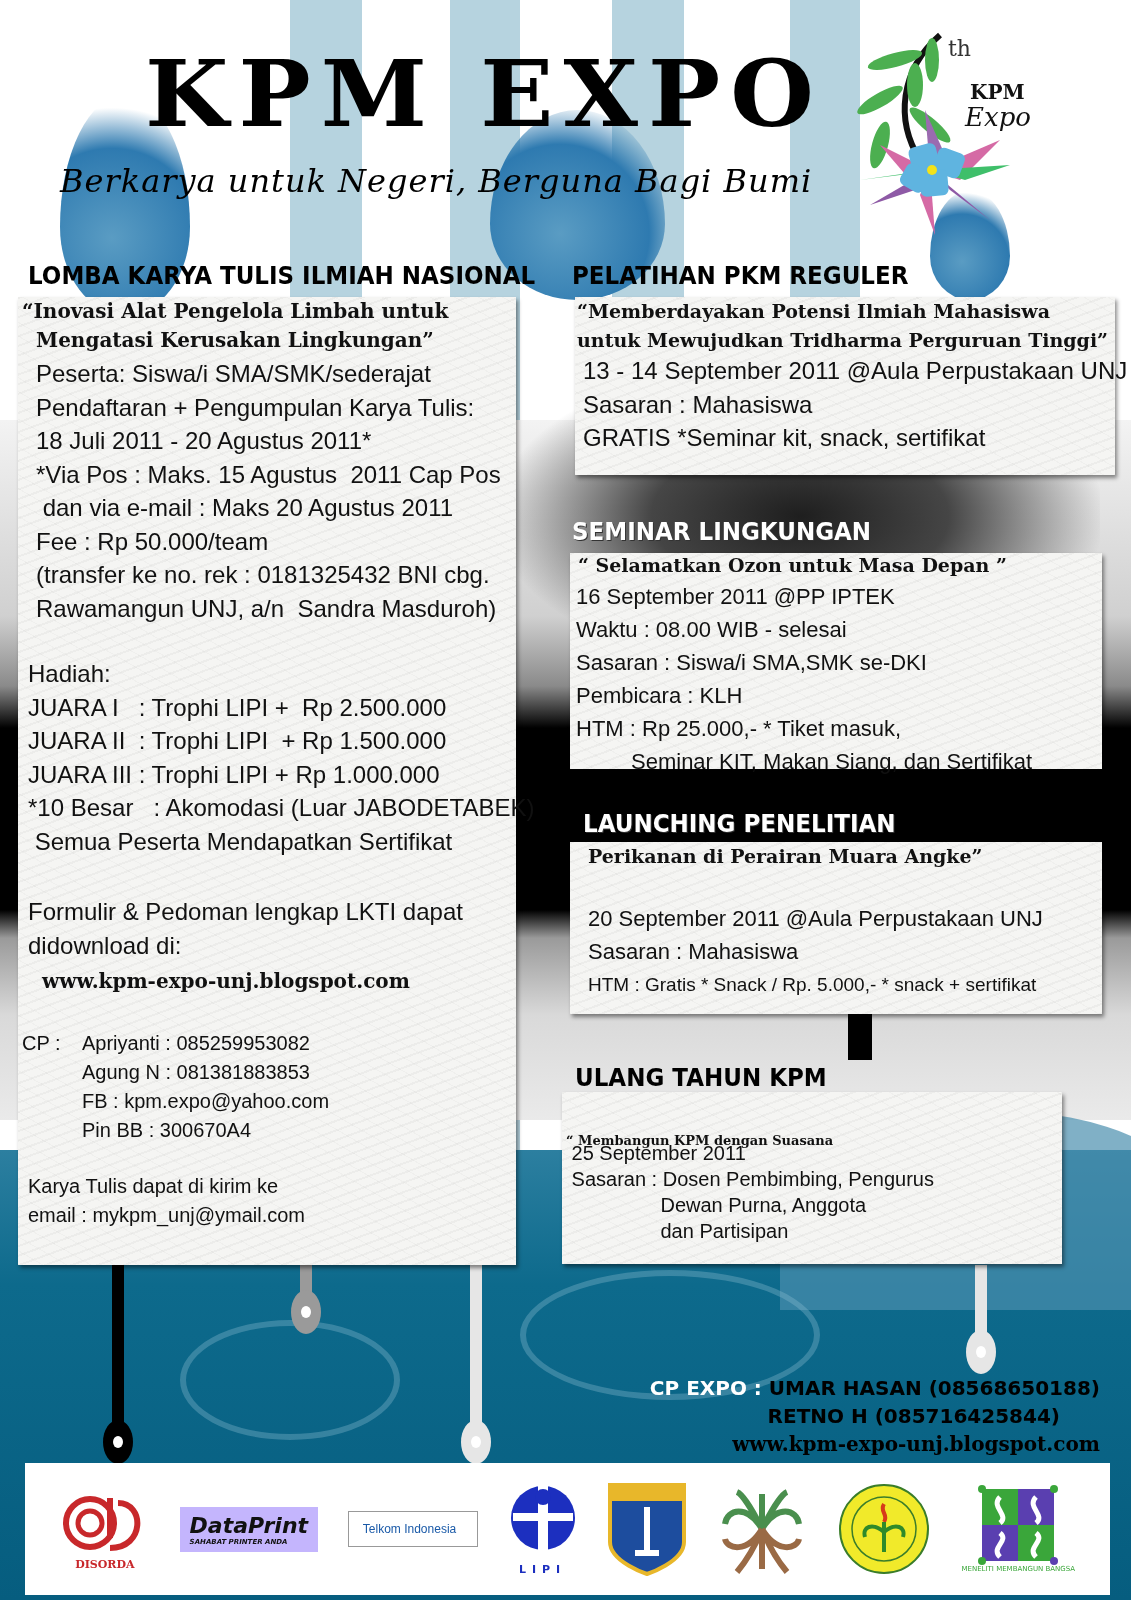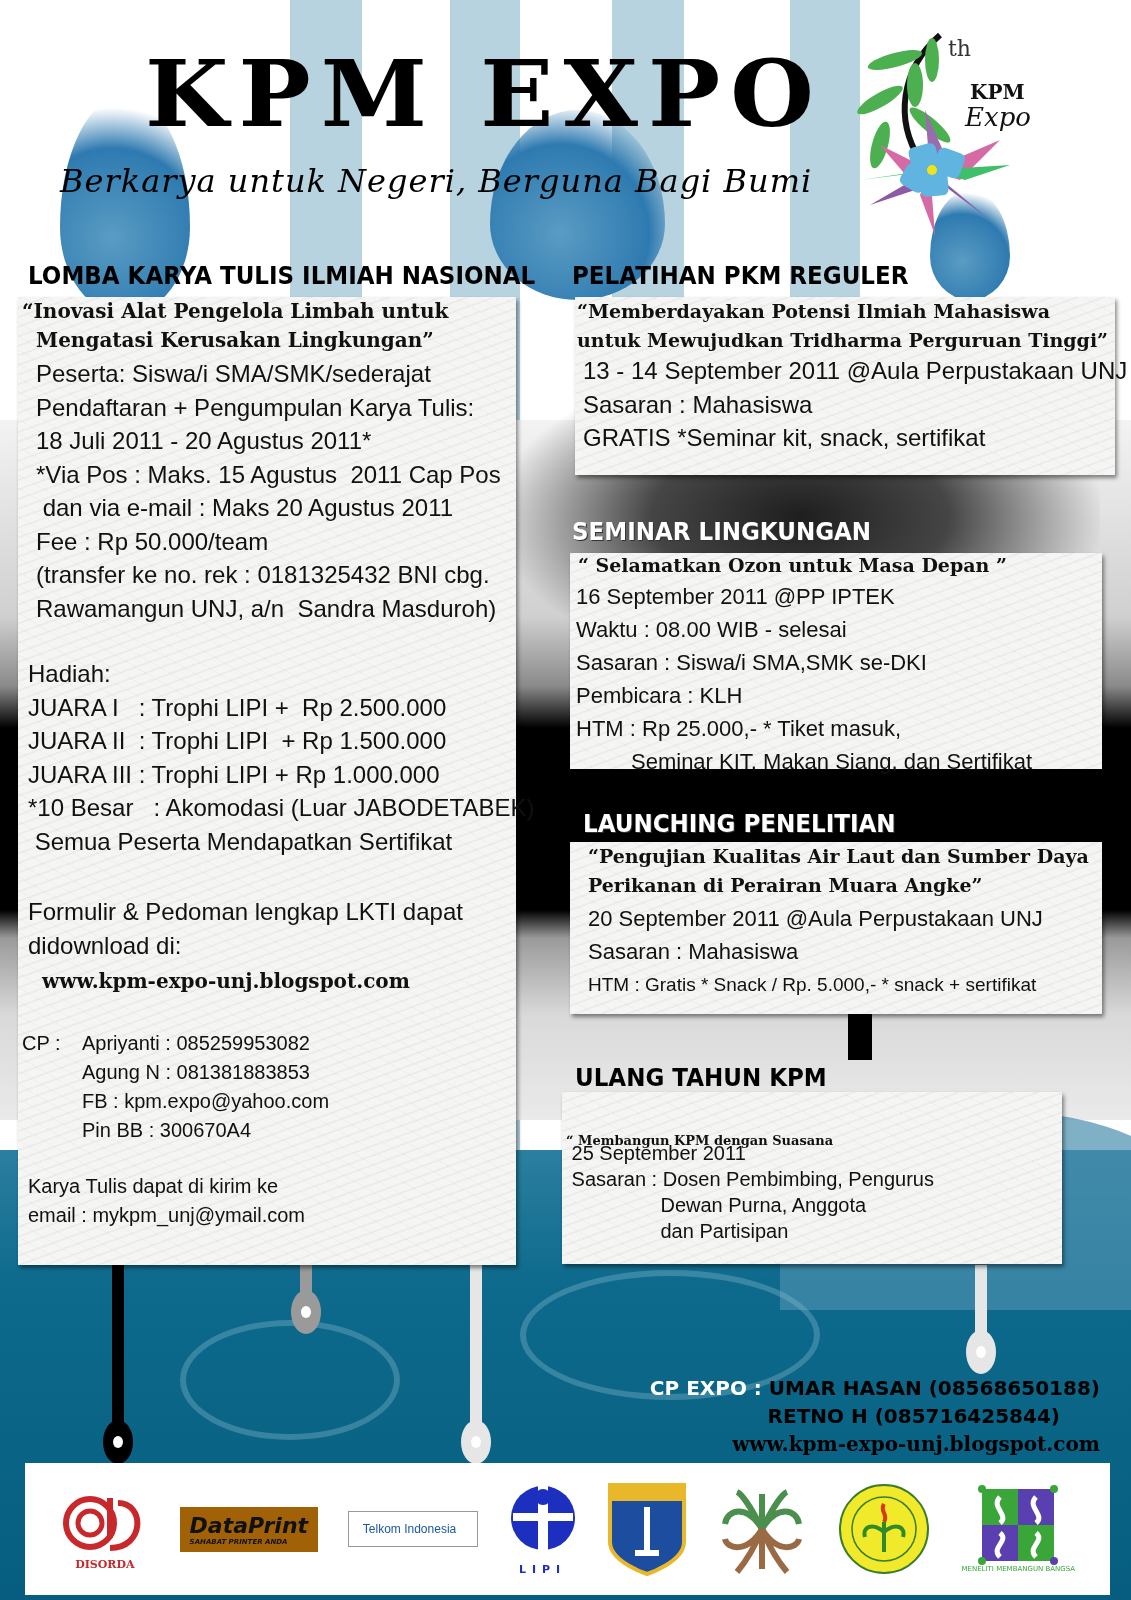--- a/index.html
+++ b/index.html
@@ -223,21 +223,20 @@
     <div class="line md">Sasaran : Siswa/i SMA,SMK se-DKI</div>
     <div class="line md">Pembicara : KLH</div>
     <div class="line md">HTM : Rp 25.000,- * Tiket masuk,</div>
     <div class="line md">         Seminar KIT, Makan Siang, dan Sertifikat</div>
   </div>
 </div>
 
 <div class="heading light" style="left:583px;top:810px;">LAUNCHING PENELITIAN</div>
 <div class="board" style="left:570px;top:842px;width:532px;height:172px;">
   <div style="position:absolute;left:18px;top:0px;">
-    <div class="subtitle" style="font-size:19px;">“Pengujian Kualitas Air Laut dan Sumber Daya</div>
     <div class="subtitle" style="font-size:19px;"> Perikanan di Perairan Muara Angke”</div>
   </div>
   <div style="position:absolute;left:18px;top:60px;">
     <div class="line md">20 September 2011 @Aula Perpustakaan UNJ</div>
     <div class="line md">Sasaran : Mahasiswa</div>
     <div class="line md" style="font-size:19px;">HTM : Gratis * Snack / Rp. 5.000,- * snack + sertifikat</div>
   </div>
 </div>
 
 <div class="heading dark" style="left:575px;top:1064px;">ULANG TAHUN KPM</div>
@@ -265,21 +264,21 @@
 <div class="sponsor-bar">
   <div class="logo">
     <svg width="90" height="70" viewBox="0 0 90 70">
       <circle cx="30" cy="35" r="24" fill="none" stroke="#c8282b" stroke-width="6"></circle>
       <circle cx="30" cy="35" r="12" fill="none" stroke="#c8282b" stroke-width="5"></circle>
       <path d="M50 10 v40 M58 15 C 85 15, 85 60, 50 60" stroke="#c8282b" stroke-width="6" fill="none"></path>
     </svg>
     <span class="logo-caption" style="color:#c8282b;font-family:'DejaVu Serif',serif;">DISORDA</span>
   </div>
   <div class="logo">
-    <div style="background:#a16207;padding:6px 10px;">
+    <div style="background:#c4b5fd;padding:6px 10px;">
       <div style="font-weight:bold;font-style:italic;font-size:22px;">DataPrint</div>
       <div style="font-size:7px;font-weight:bold;font-style:italic;">SAHABAT PRINTER ANDA</div>
     </div>
   </div>
   <div class="logo">
     <div style="border:1px solid #999;padding:8px 14px;width:130px;display:flex;flex-direction:column;">
       <span style="color:#1a5aa8;font-family:Liberation Sans, sans-serif;font-size:12px;line-height:18px;white-space:normal;">Telkom Indonesia</span>
     </div>
   </div>
   <div class="logo">

